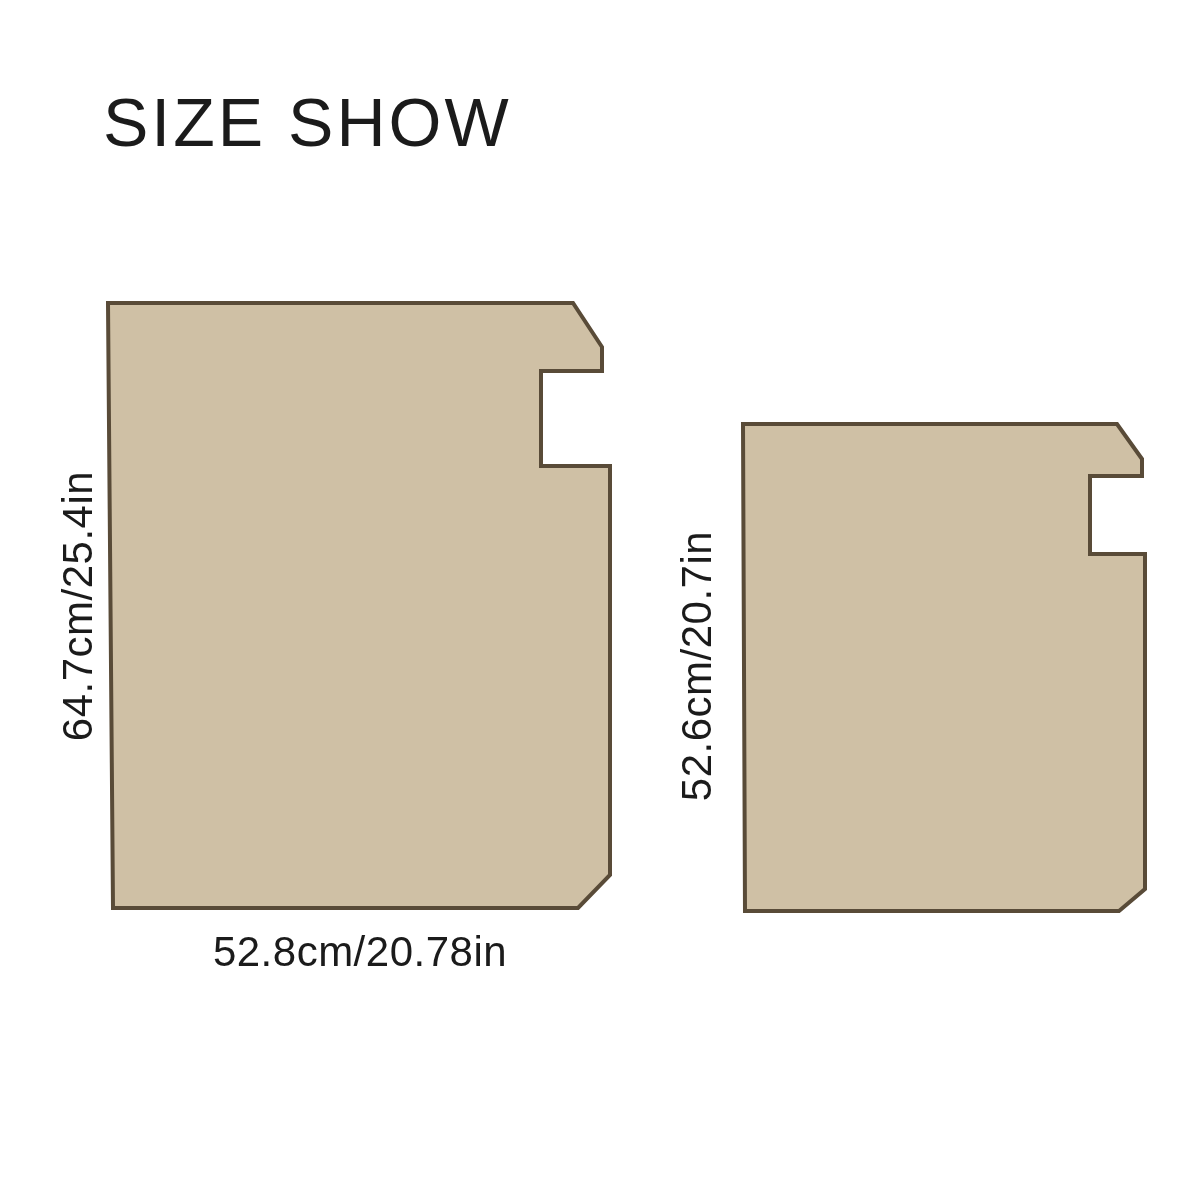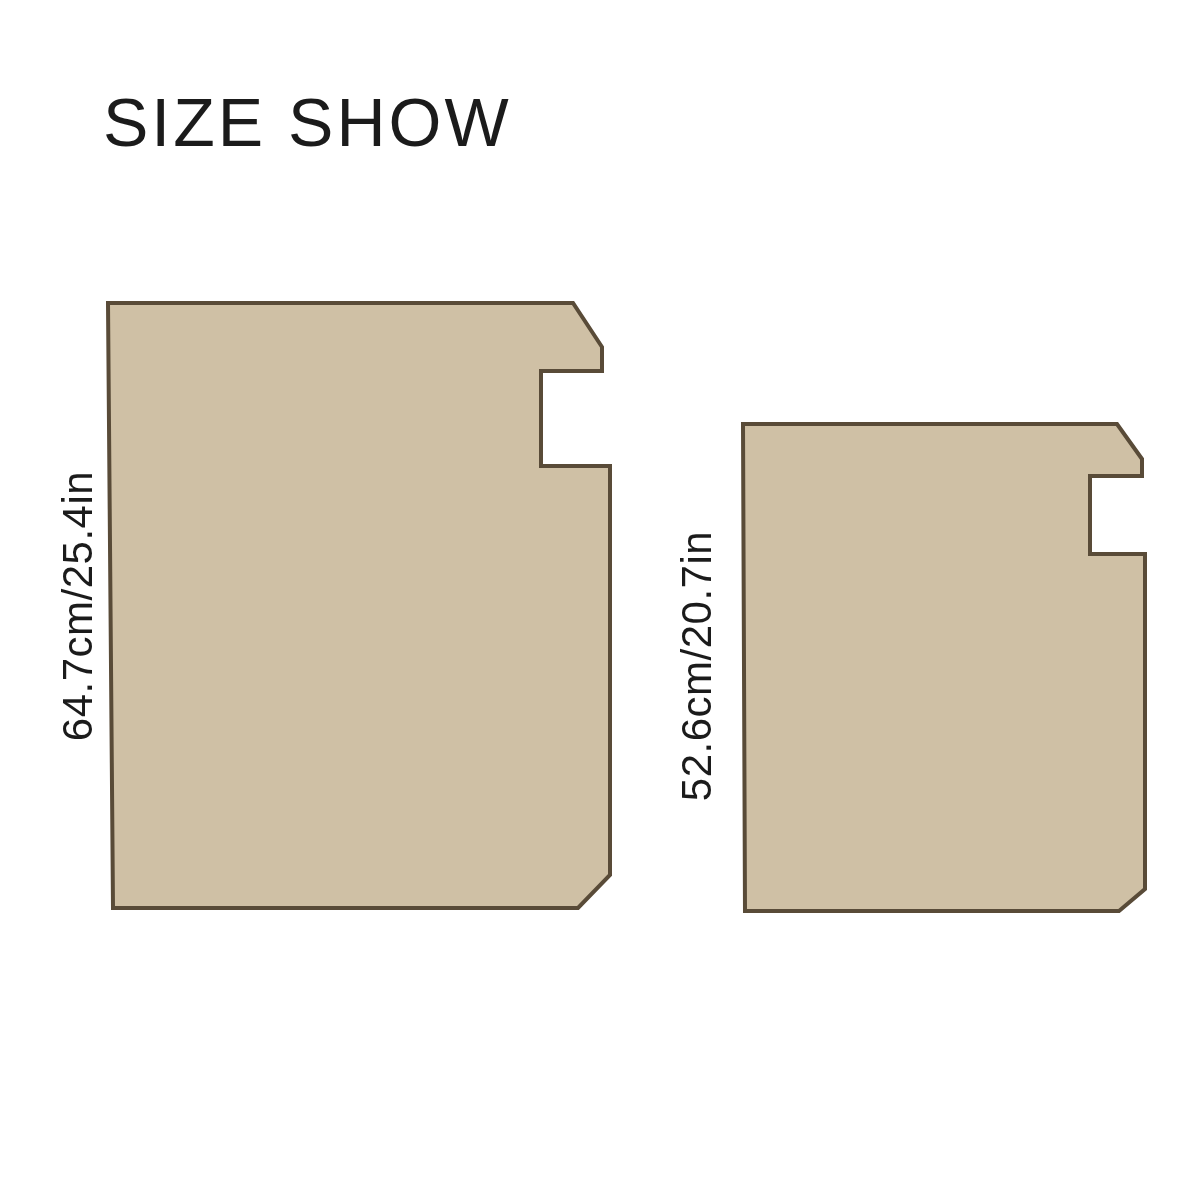--- a/index.html
+++ b/index.html
@@ -62,17 +62,18 @@
 
   <div class="page-title">SIZE SHOW</div>
 
   <svg class="mats-figure" viewBox="0 0 1200 1200" width="1200" height="1200" xmlns="http://www.w3.org/2000/svg">
     <polygon points="108,303 573,303 602,347 602,371 541,371 541,466 610,466 610,875 578,908 113,908" stroke-width="4" stroke-linejoin="miter" fill="#cfc0a5" stroke="#594b38"></polygon>
     <polygon points="743,424 1117,424 1142,459 1142,476 1090,476 1090,554 1145,554 1145,889 1119,911 745,911" stroke-width="4" stroke-linejoin="miter" fill="#cfc0a5" stroke="#594b38"></polygon>
   </svg>
 
   <div class="dim-label vertical v-large">64.7cm/25.4in</div>
 
+  <div class="dim-label horizontal h-large">52.8cm/20.78in</div>
 
   <div class="dim-label vertical v-small">52.6cm/20.7in</div>
 
 
 </div>
 
 </body></html>

